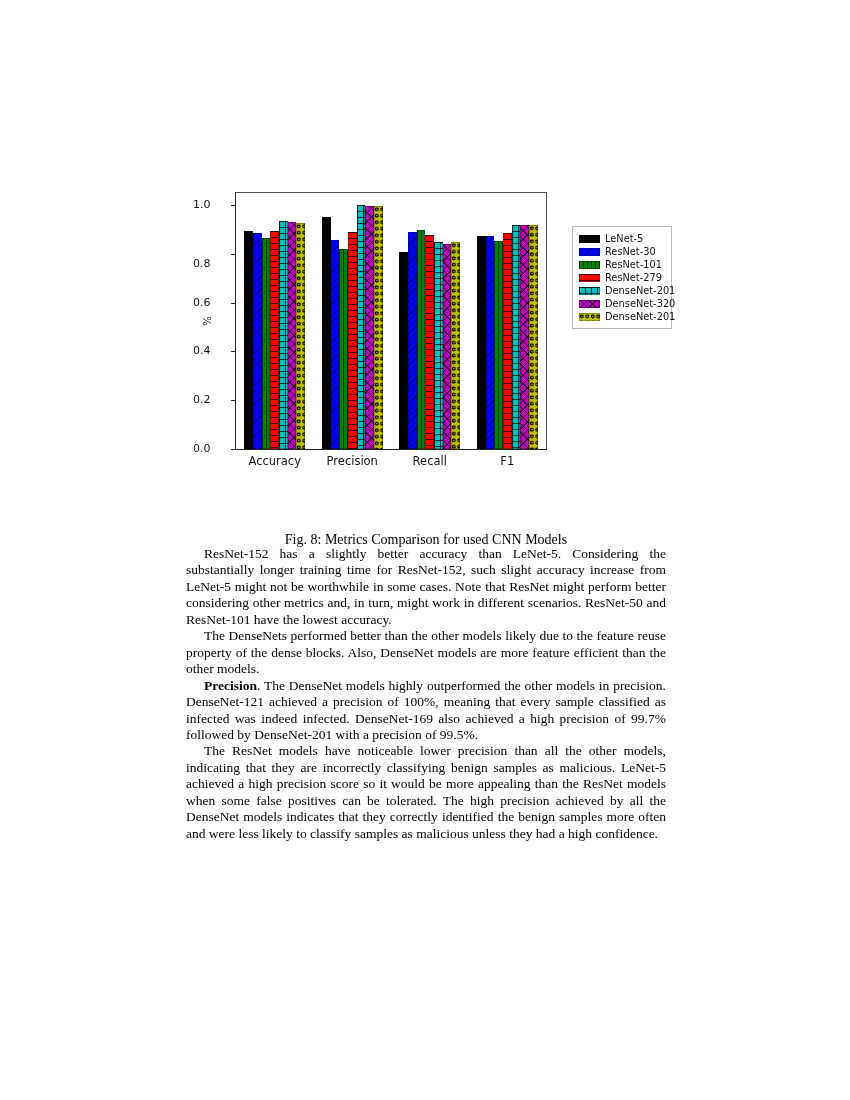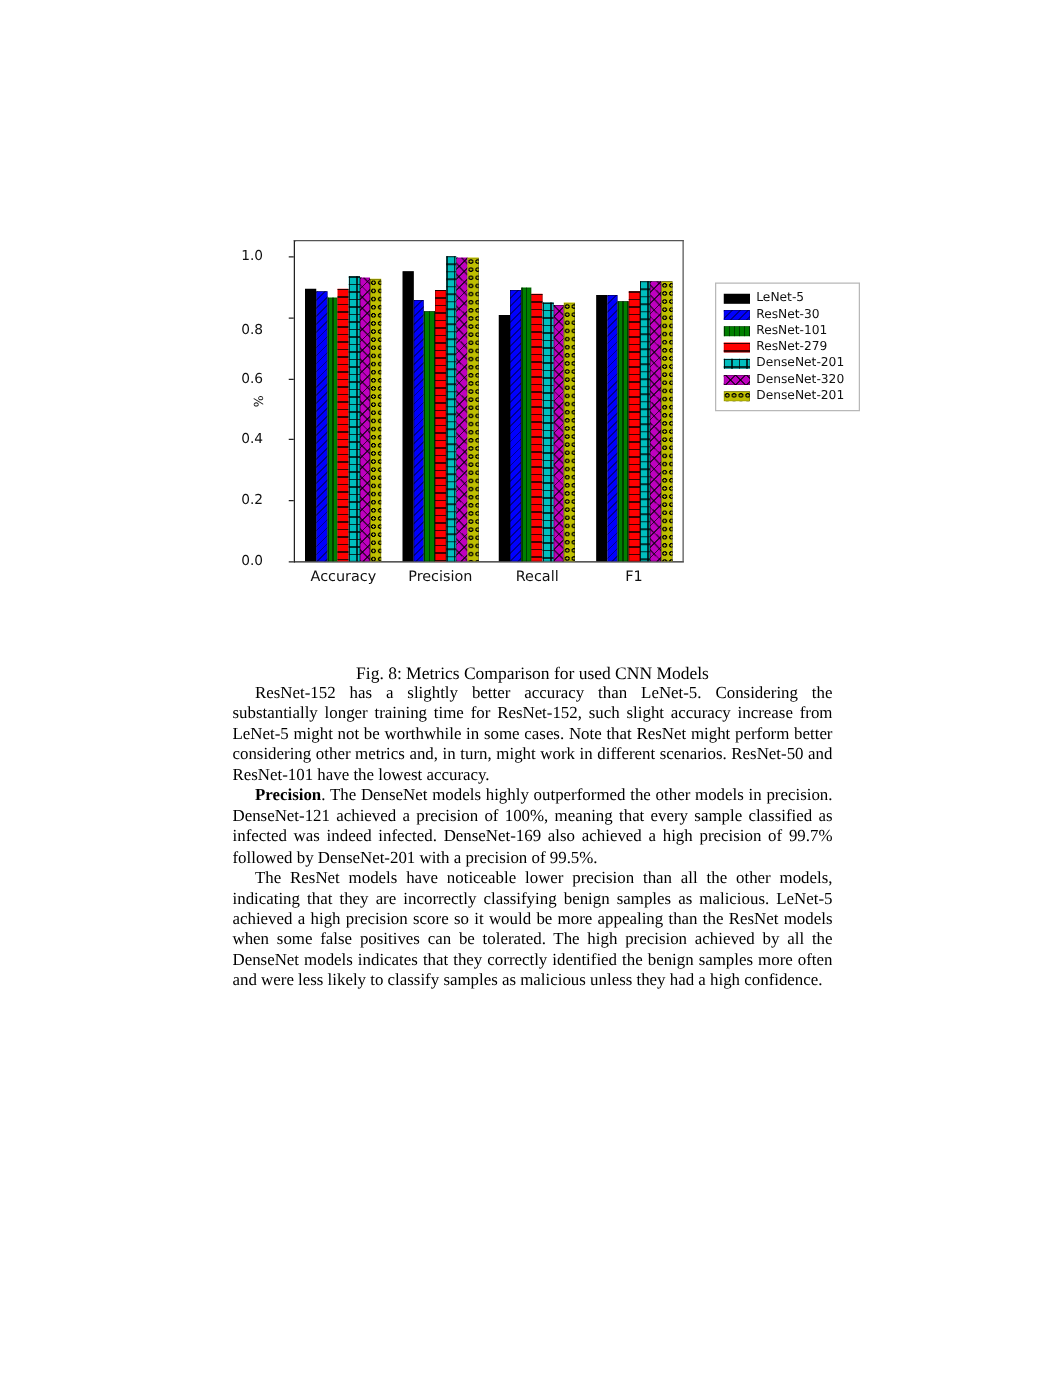--- a/index.html
+++ b/index.html
@@ -88,21 +88,21 @@
     top: 50%;
     transform: translateY(-50%) rotate(-90deg);
     font-family: "DejaVu Sans", sans-serif;
     font-size: 10px;
     color: #111;
   }
   .legend {
     position: absolute;
     left: 386px;
     top: 41px;
-    width: 116px;
+    width: 100px;
     border: 1px solid #b8b8b8;
     background: #ffffff;
     padding: 5px 5px 5px 6px;
     box-sizing: border-box;
   }
   .legend-item {
     display: flex;
     align-items: center;
     height: 13px;
   }
@@ -235,17 +235,18 @@
           <span class="legend-swatch h6" style="background-color: rgb(191, 191, 0);"></span>
           <span class="legend-label">DenseNet-201</span>
         </div>
       </div>
   </div>
 
   <div class="caption">Fig. 8: Metrics Comparison for used CNN Models</div>
 
   <div class="body-text">
     <p>ResNet-152 has a slightly better accuracy than LeNet-5. Considering the substantially longer training time for ResNet-152, such slight accuracy increase from LeNet-5 might not be worthwhile in some cases. Note that ResNet might perform better considering other metrics and, in turn, might work in different scenarios. ResNet-50 and ResNet-101 have the lowest accuracy.</p>
+    <p>The DenseNets performed better than the other models likely due to the feature reuse property of the dense blocks. Also, DenseNet models are more feature efficient than the other models.</p>
     <p><span class="lead-bold">Precision</span><span>. The DenseNet models highly outperformed the other models in precision. DenseNet-121 achieved a precision of 100%, meaning that every sample classified as infected was indeed infected. DenseNet-169 also achieved a high precision of 99.7% followed by DenseNet-201 with a precision of 99.5%.</span></p>
     <p>The ResNet models have noticeable lower precision than all the other models, indicating that they are incorrectly classifying benign samples as malicious. LeNet-5 achieved a high precision score so it would be more appealing than the ResNet models when some false positives can be tolerated. The high precision achieved by all the DenseNet models indicates that they correctly identified the benign samples more often and were less likely to classify samples as malicious unless they had a high confidence.</p>
   </div>
 
 </div>
 
 </body></html>

